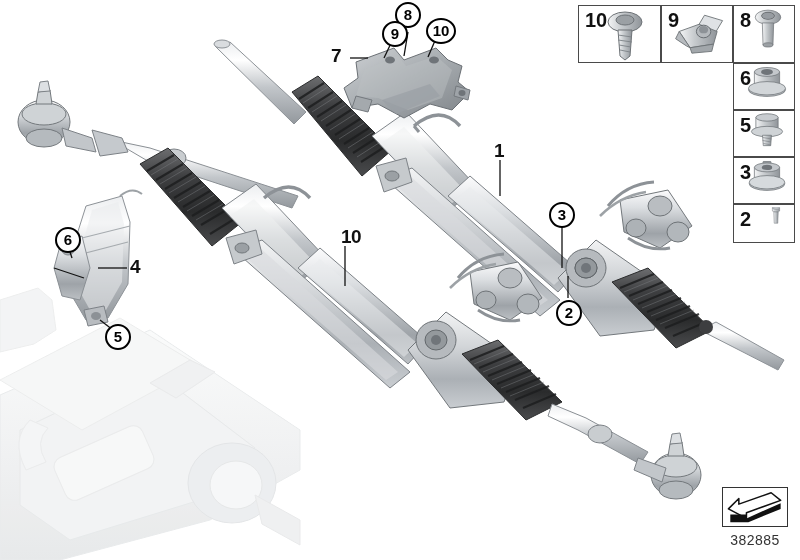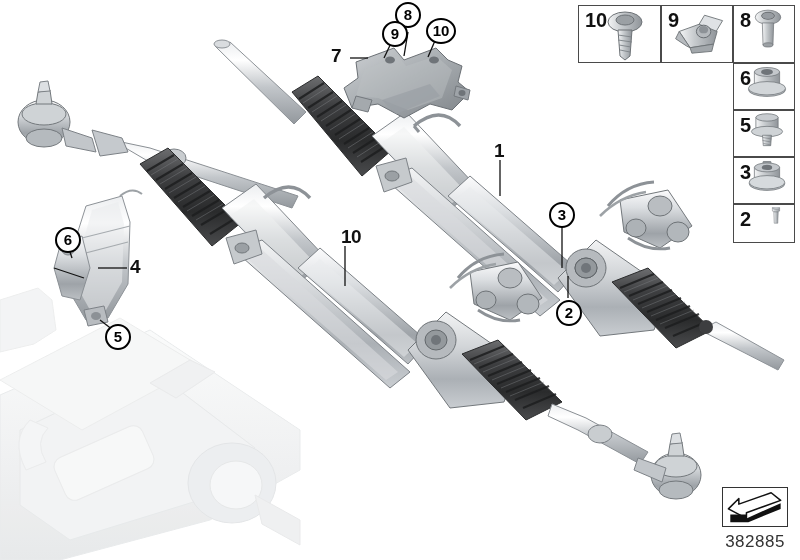--- a/index.html
+++ b/index.html
@@ -85,21 +85,21 @@
     background: #fff;
     box-sizing: border-box;
     z-index: 50;
   }
   #stampnum {
     position: absolute;
     left: 716px;
     top: 532px;
     width: 78px;
     text-align: center;
-    font-size: 17px;
+    font-size: 14px;
     color: #333;
     letter-spacing: 0.5px;
     z-index: 50;
   }
 
   svg { display: block; }
   .layer {
     position: absolute;
     left: 0; top: 0;
     width: 800px; height: 560px;

